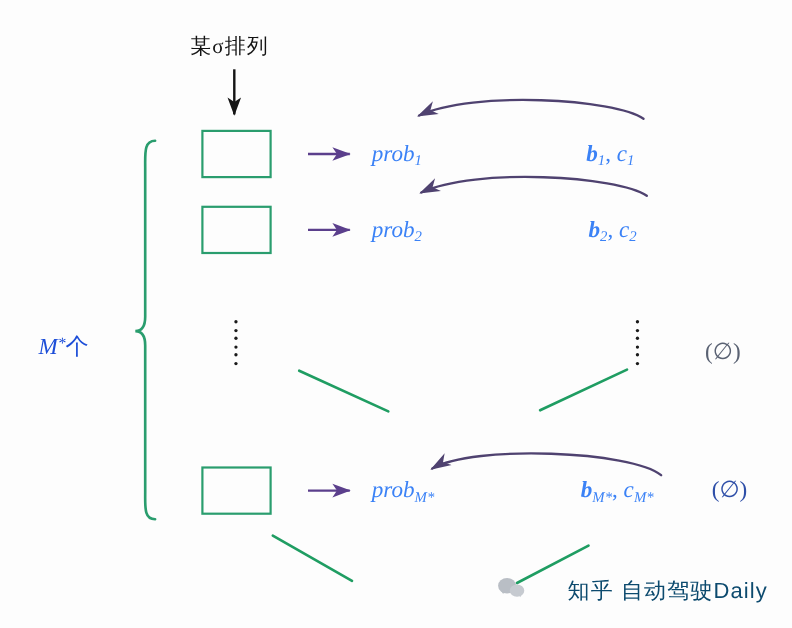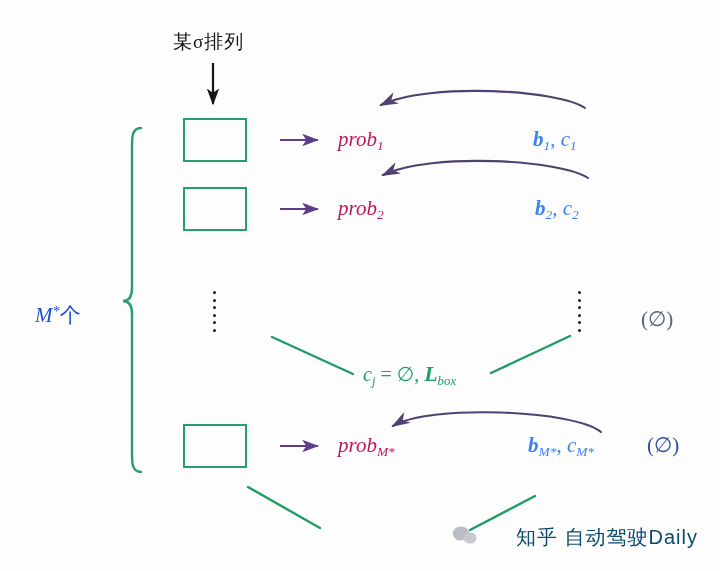--- a/index.html
+++ b/index.html
@@ -32,21 +32,21 @@
     white-space: nowrap;
   }
   .math {
     font-family: "Liberation Serif", serif;
     font-style: italic;
     white-space: nowrap;
     line-height: 1;
   }
   .prob-label {
     font-size: 21px;
-    color: #be185d;
+    color: #3b82f6;
   }
   .bc-label {
     font-size: 21px;
     color: #3b82f6;
   }
   .bc-label .bold-b {
     font-weight: bold;
   }
   .empty-set {
     font-size: 21px;
@@ -241,23 +241,20 @@
     <div class="dots-col">
       <span></span>
       <span></span>
       <span></span>
       <span></span>
       <span></span>
       <span></span>
     </div>
   </div>
 
-  <div class="abs math green-formula" style="left:363px; top:363px;">
-    <span>c</span><sub>j</sub><span style="font-style:normal;"> = ∅, </span><span class="cal-L">L</span><sub>box</sub>
-  </div>
 
 
   <div class="wm wm-zhihu" style="left:516px; top:524px;">
     <span>知乎 自动驾驶Daily</span>
   </div>
 
   <div class="wm wm-wechat" style="left:452px; top:522px;">
     <span class="wm-icon">
       <svg width="26" height="19" viewBox="0 0 26 19" aria-hidden="true">
         <ellipse cx="9" cy="7.5" rx="8.2" ry="7" fill="#b9bec5"></ellipse>

